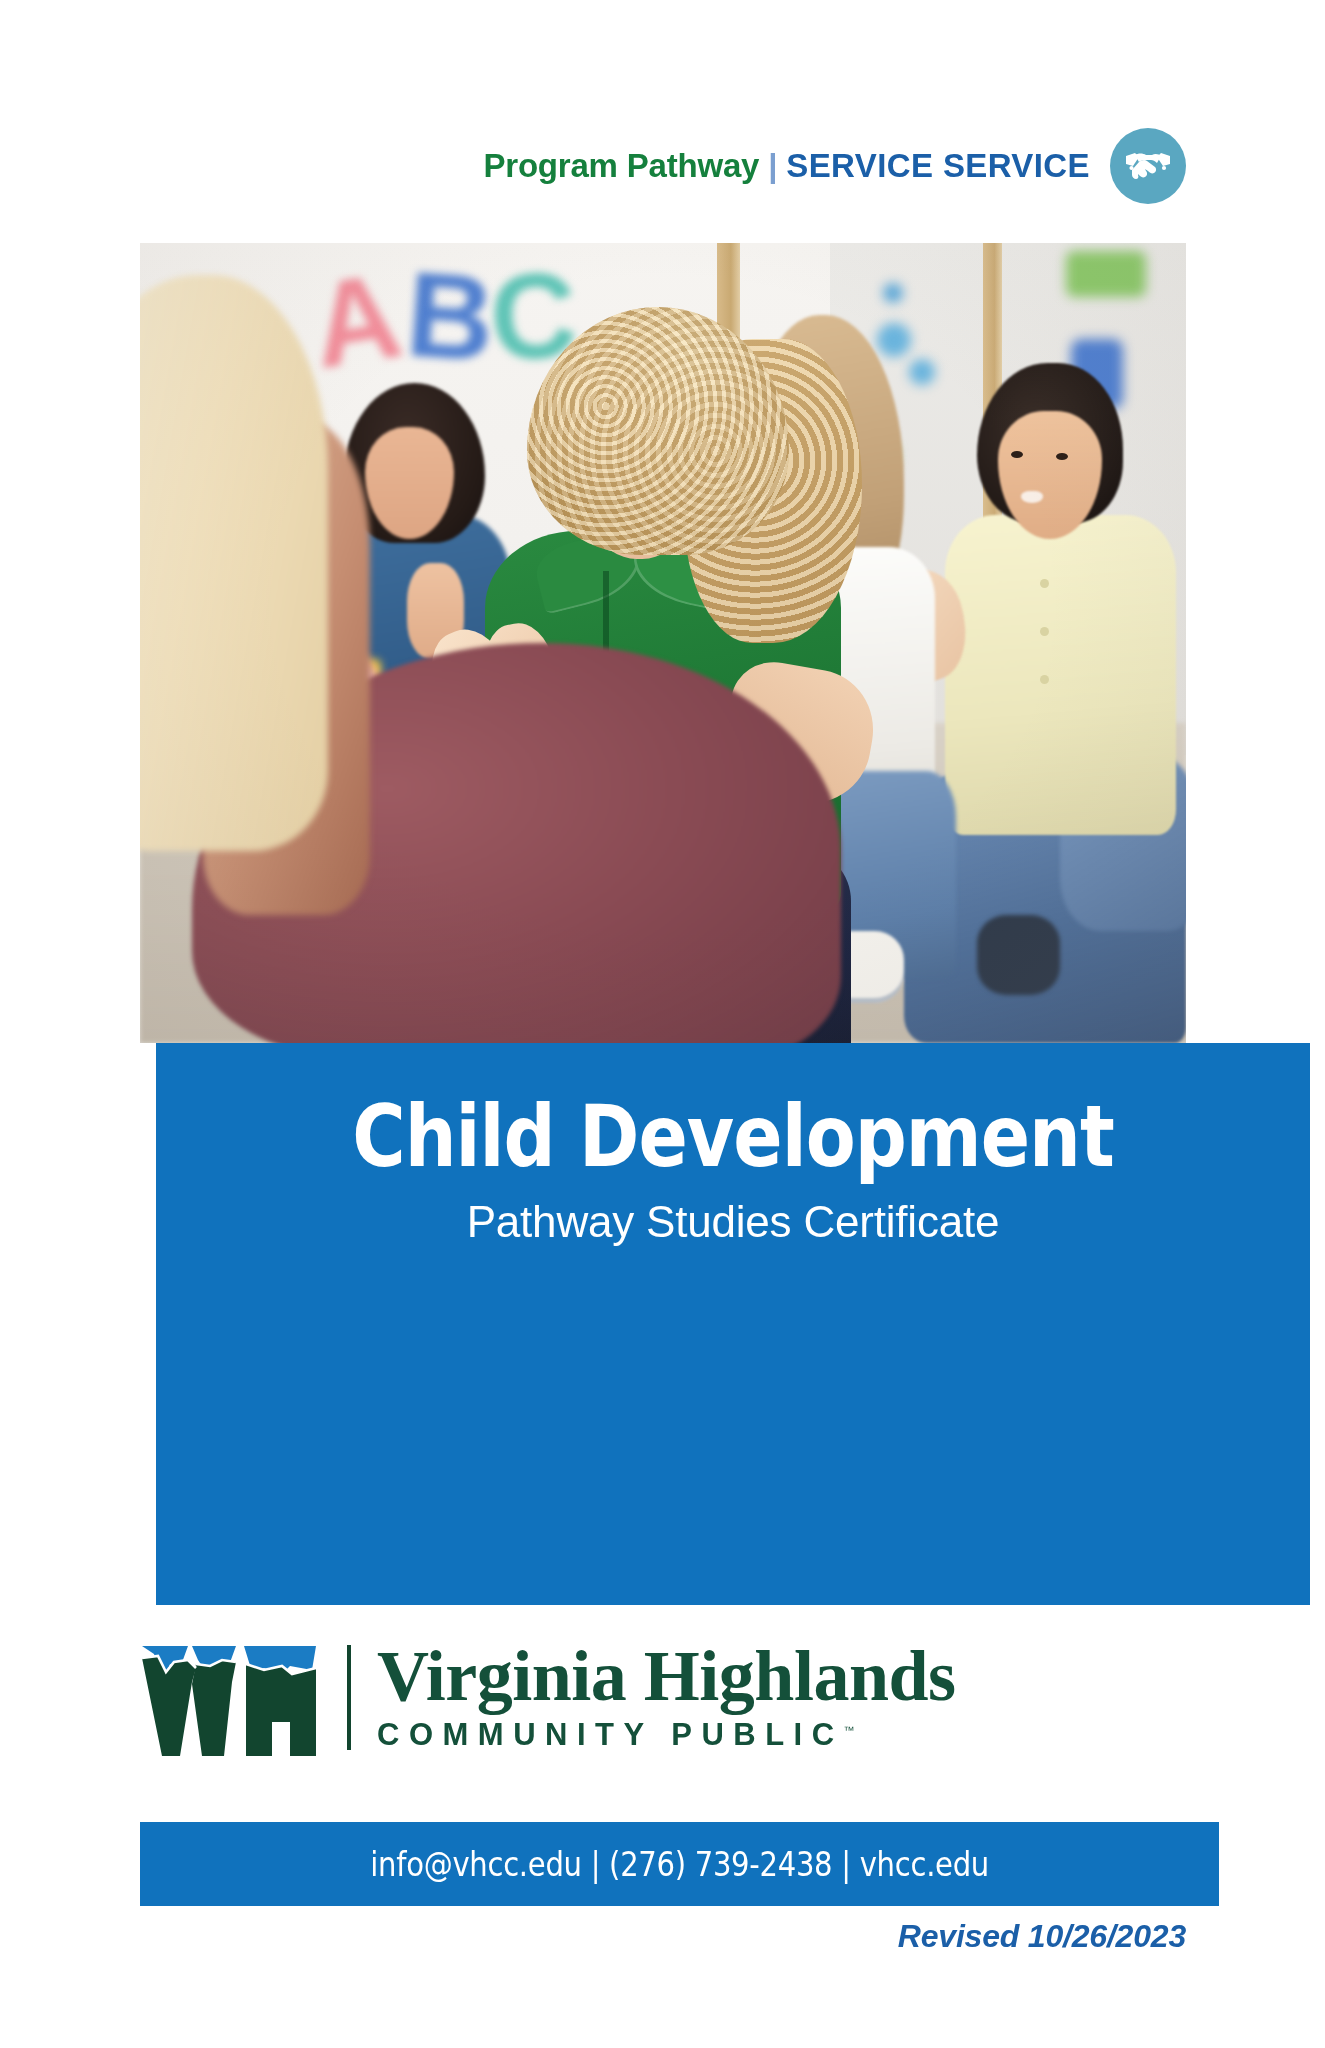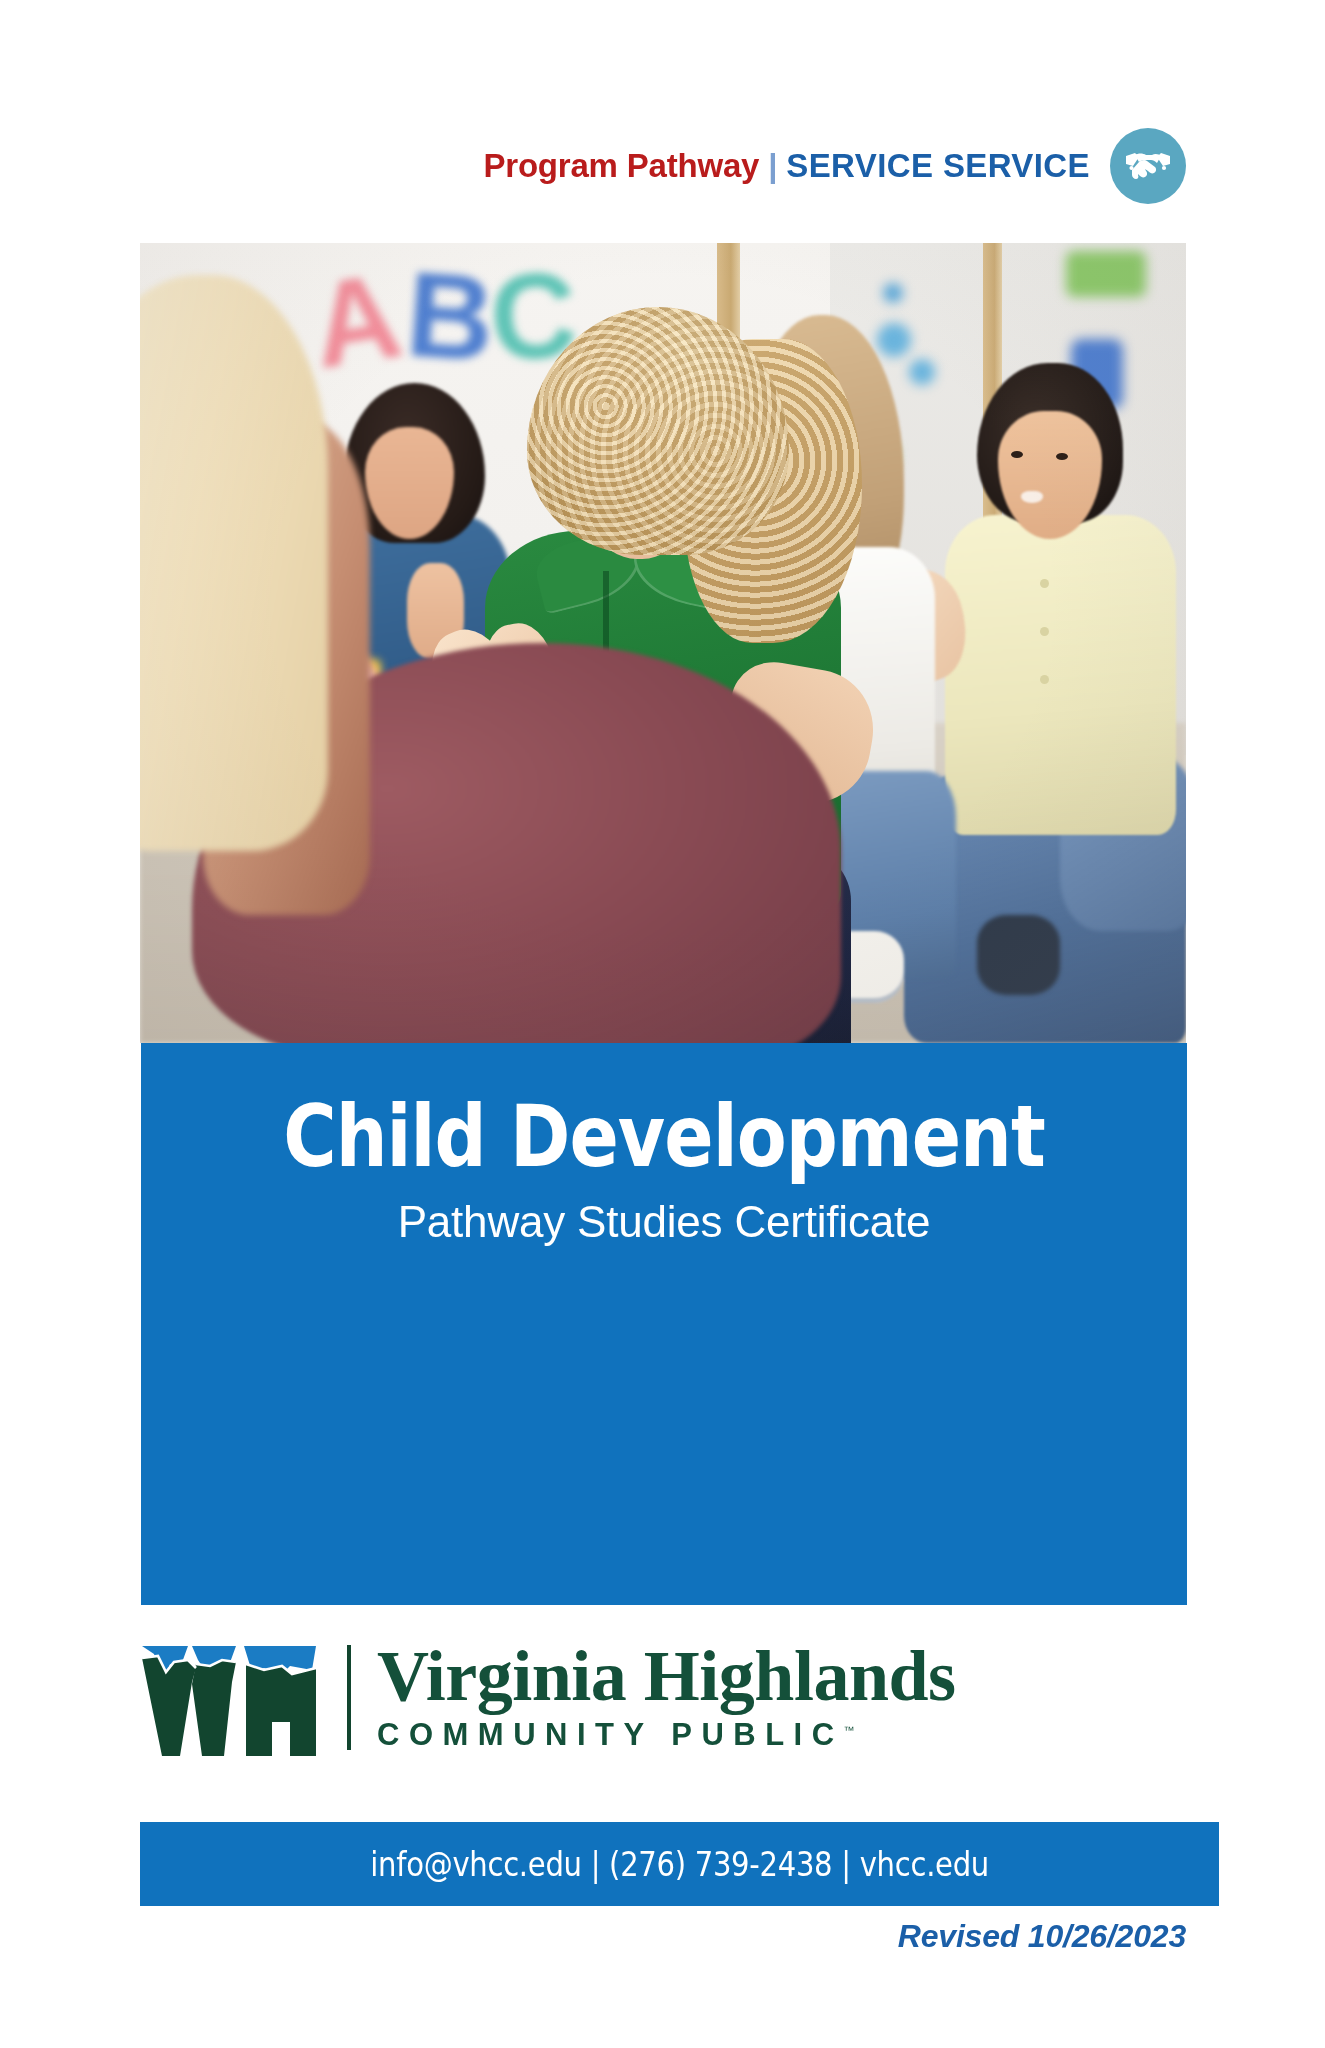--- a/index.html
+++ b/index.html
@@ -34,21 +34,21 @@
   }
   .header-text {
     font-size: 33px;
     letter-spacing: -0.2px;
     white-space: nowrap;
     display: flex;
     align-items: baseline;
     gap: 0px;
   }
   .hdr-pathway {
-    color: #b91c1c;
+    color: #15803d;
     font-weight: bold;
   }
   .hdr-sep {
     color: #7b9fd0;
     font-weight: bold;
     padding: 0 9px;
   }
   .hdr-cluster {
     color: #1b5fa8;
     font-weight: bold;
@@ -390,23 +390,23 @@
     filter: blur(2px);
   }
   .photo-vignette {
     left: 0; top: 0; width: 100%; height: 100%;
     background: radial-gradient(ellipse at 50% 45%, rgba(255,255,255,0) 52%, rgba(120,110,100,.10) 100%);
   }
 
   
   .title-block {
     position: absolute;
-    left: 141px;
+    left: 156px;
     top: 1043px;
-    width: 1046px;
+    width: 1154px;
     height: 562px;
     background: #1072bd;
   }
   .title-main {
     position: absolute;
     left: 0; right: 0;
     top: 50px;
     text-align: center;
     color: #ffffff;
     font-family: "Liberation Sans Narrow", "DejaVu Sans Condensed", "Liberation Sans", sans-serif;

